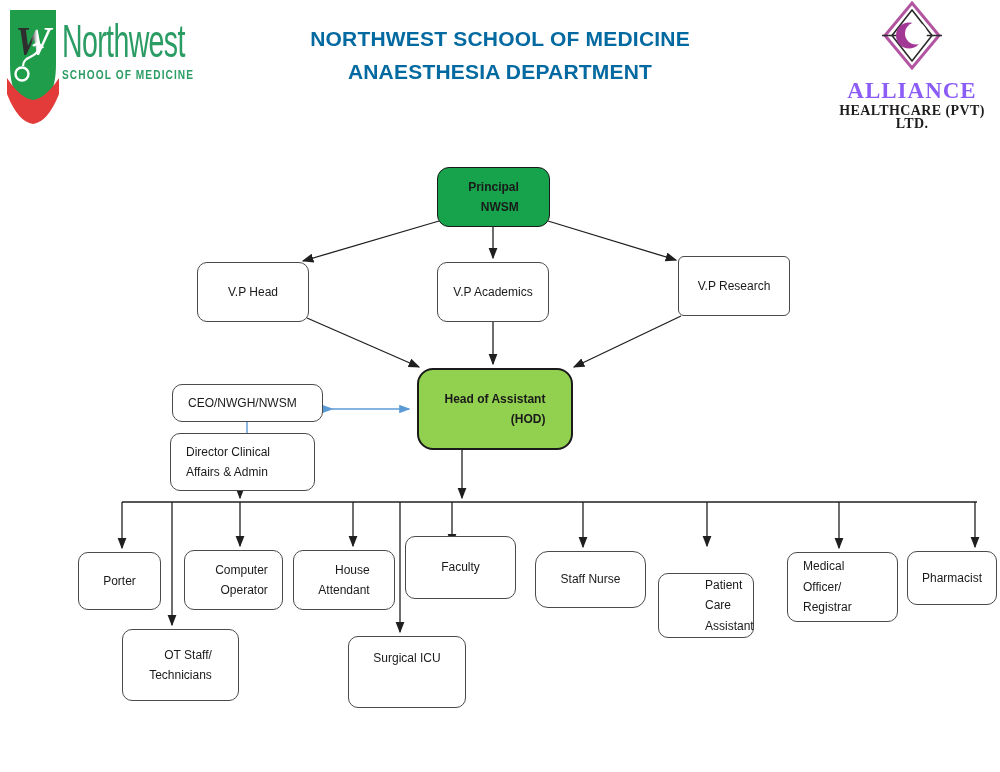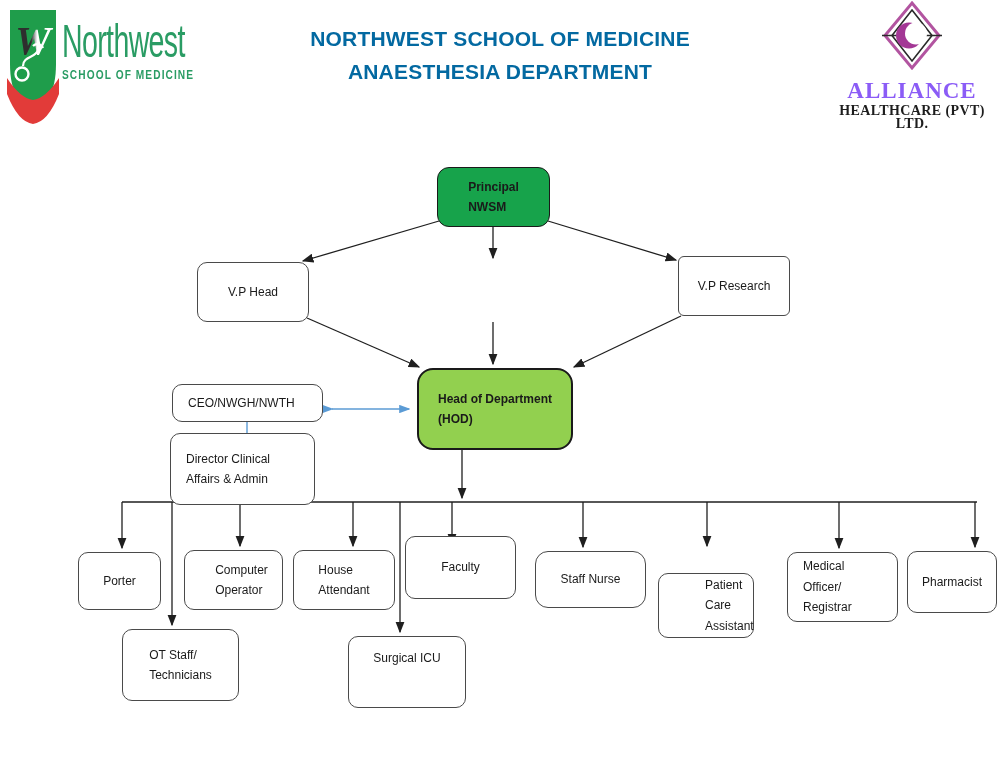--- a/index.html
+++ b/index.html
@@ -21,21 +21,21 @@
   #alliance-logo { position:absolute; left:832px; top:0px; width:160px; text-align:center; }
   #alliance-name { font-family:"Liberation Serif", serif; font-size:23px; font-weight:700;
                    color:#8b5cf6; letter-spacing:1px; line-height:26px; margin-top:2px; }
   #alliance-sub { font-family:"Liberation Serif", serif; font-size:14px; font-weight:700;
                   color:#1d1d1d; letter-spacing:0.4px; line-height:13px; }
 
   
   #connector-layer { position:absolute; left:0; top:0; width:1000px; height:772px; z-index:1; }
   #org-chart { position:absolute; left:0; top:0; width:1000px; height:772px; z-index:2; }
   .node { position:absolute; background:#ffffff; border:1px solid #4a4a4a; border-radius:10px;
-          display:flex; align-items:center; justify-content:center; text-align:left;
+          display:flex; align-items:center; justify-content:center; text-align:right;
           font-size:12px; color:#1a1a1a; line-height:1.7; white-space:pre-line; }
   .node.bold { font-weight:700; }
   .node.left { justify-content:flex-start; text-align:left; padding-left:15px; }
   .node.top { align-items:flex-start; padding-top:11px; }
 </style>
 </head>
 <body>
 
 <div id="page">
 
@@ -106,37 +106,38 @@
       <line x1="172" y1="502" x2="172" y2="625" stroke="#1f1f1f" stroke-width="1.3" marker-end="url(#arrow-black)"></line>
       <line x1="400" y1="502" x2="400" y2="632" stroke="#1f1f1f" stroke-width="1.3" marker-end="url(#arrow-black)"></line>
       <line x1="332" y1="409" x2="409" y2="409" stroke="#5b9bd5" stroke-width="1.4" marker-end="url(#arrow-blue)" marker-start="url(#arrow-blue)"></line>
       <line x1="247" y1="422" x2="247" y2="433" stroke="#5b9bd5" stroke-width="1.4"></line>
     </svg>
 
   <div id="org-chart">
       <div class="node bold" style="left: 437px; top: 167px; width: 113px; height: 60px; background: rgb(23, 163, 75); border-color: rgb(26, 26, 26); border-width: 1.5px; border-radius: 12px;"><span>Principal
 NWSM</span></div>
       <div class="node" style="left: 197px; top: 262px; width: 112px; height: 60px;"><span>V.P Head</span></div>
+      <div class="node" style="left: 437px; top: 262px; width: 112px; height: 60px;"><span>V.P Academics</span></div>
       <div class="node" style="left: 678px; top: 256px; width: 112px; height: 60px; border-radius: 6px;"><span>V.P Research</span></div>
-      <div class="node bold" style="left: 417px; top: 368px; width: 156px; height: 82px; background: rgb(146, 208, 79); border-color: rgb(26, 26, 26); border-width: 2px; border-radius: 16px;"><span>Head of Department
+      <div class="node bold" style="left: 417px; top: 368px; width: 156px; height: 82px; background: rgb(146, 208, 79); border-color: rgb(26, 26, 26); border-width: 2px; border-radius: 16px;"><span>Head of Assistant
 (HOD)</span></div>
-      <div class="node left" style="left: 172px; top: 384px; width: 151px; height: 38px;"><span>CEO/NWGH/NWTH</span></div>
-      <div class="node left" style="left: 170px; top: 433px; width: 145px; height: 72px;"><span>Director Clinical
+      <div class="node left" style="left: 172px; top: 384px; width: 151px; height: 38px;"><span>CEO/NWGH/NWSM</span></div>
+      <div class="node left" style="left: 170px; top: 433px; width: 145px; height: 58px;"><span>Director Clinical
 Affairs &amp; Admin</span></div>
       <div class="node" style="left: 78px; top: 552px; width: 83px; height: 58px;"><span>Porter</span></div>
       <div class="node" style="left: 184px; top: 550px; width: 99px; height: 60px; padding-left: 16px;"><span>Computer
 Operator</span></div>
       <div class="node" style="left: 293px; top: 550px; width: 102px; height: 60px;"><span>House
 Attendant</span></div>
       <div class="node" style="left: 405px; top: 536px; width: 111px; height: 63px;"><span>Faculty</span></div>
       <div class="node" style="left: 535px; top: 551px; width: 111px; height: 57px; border-radius: 13px;"><span>Staff Nurse</span></div>
       <div class="node left" style="left: 658px; top: 573px; width: 96px; height: 65px; padding-left: 46px;"><span>Patient Care
 Assistant</span></div>
       <div class="node left" style="left: 787px; top: 552px; width: 111px; height: 70px;"><span>Medical
 Officer/
 Registrar</span></div>
-      <div class="node" style="left: 907px; top: 551px; width: 90px; height: 62px;"><span>Pharmacist</span></div>
+      <div class="node" style="left: 907px; top: 551px; width: 90px; height: 54px;"><span>Pharmacist</span></div>
       <div class="node" style="left: 122px; top: 629px; width: 117px; height: 72px;"><span>OT Staff/
 Technicians</span></div>
       <div class="node top" style="left: 348px; top: 636px; width: 118px; height: 72px;"><span>Surgical ICU</span></div>
     </div>
 
 </div>
 
 </body></html>

